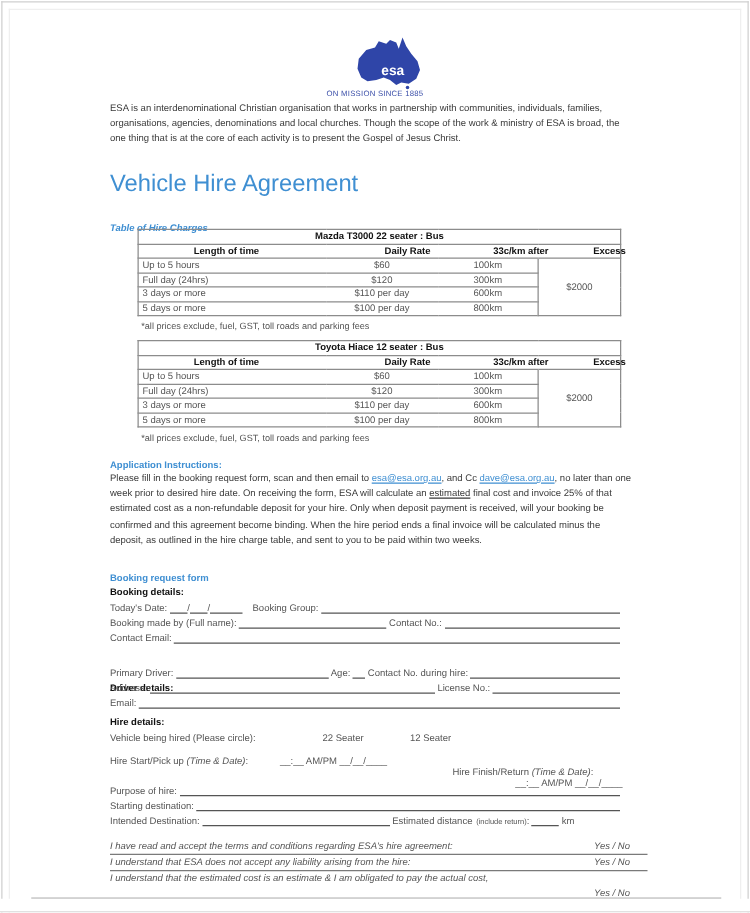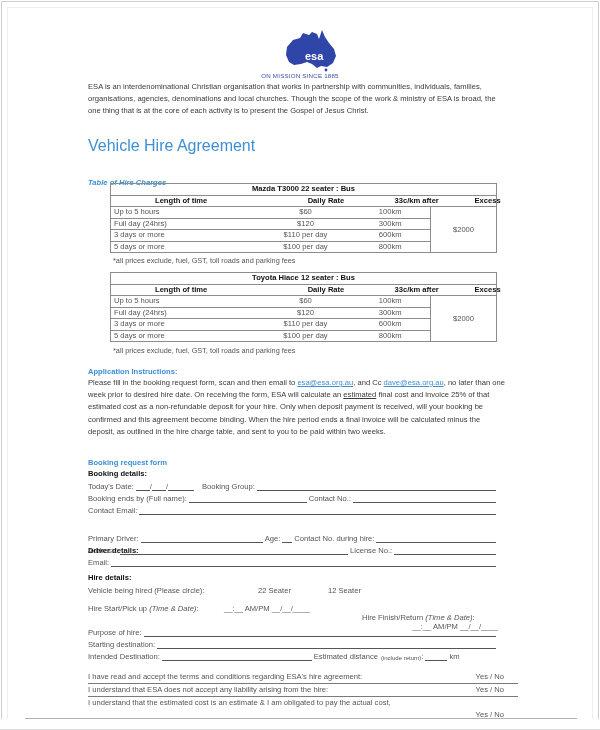--- a/index.html
+++ b/index.html
@@ -5,21 +5,21 @@
   * { box-sizing: border-box; margin: 0; padding: 0; }
   html, body { width: 600px; height: 730px; overflow: hidden; background: #ffffff; }
   body { font-family: "Liberation Sans", "DejaVu Sans", sans-serif; color: #3a3a3a; position: relative; }
   .frame { position: absolute; left: 1px; top: 1px; width: 598px; height: 740px; border: 1px solid #cfcfcf; border-bottom: none; }
   .frame-inner { position: absolute; left: 5px; top: 5px; right: 5px; bottom: 0; border: 1px solid #efefef; border-bottom: none; }
 
   .logo { position: absolute; left: 281px; top: 27px; width: 60px; height: 45px; }
   .tagline { position: absolute; left: 0; width: 600px; top: 72px; text-align: center; font-size: 6.2px; color: #3a4ea8; letter-spacing: 0.2px; }
 
   .intro { position: absolute; left: 88px; top: 81px; width: 420px; font-size: 7.6px; line-height: 12.2px; color: #3a3a3a; }
-  .title { position: absolute; left: 88px; top: 137px; font-size: 16px; color: #3f8fd2; font-weight: normal; }
+  .title { position: absolute; left: 88px; top: 137px; font-size: 19px; color: #3f8fd2; font-weight: normal; }
   .subhead { position: absolute; left: 88px; font-size: 7.6px; color: #3f8fd2; font-weight: bold; }
 
   table.hire { position: absolute; left: 110px; width: 386px; border-collapse: collapse; font-size: 7.6px; table-layout: fixed; }
   table.hire td { border: 1px solid #8c8c8c; height: 11.5px; padding: 0 3px; line-height: 10px; color: #555; white-space: nowrap; }
   table.hire tr.vehicle td { text-align: center; font-weight: bold; color: #111; border-bottom: 1px solid #8c8c8c; }
   table.hire tr.head td { font-weight: bold; color: #111; border-left: none; border-right: none; padding-left: 44px; }
   table.hire tr.head td:first-child { border-left: 1px solid #8c8c8c; }
   table.hire tr.head td:last-child { border-right: 1px solid #8c8c8c; }
   table.hire td.c { text-align: center; }
   table.hire td.excess { text-align: center; vertical-align: middle; }
@@ -33,21 +33,21 @@
   .para .u { text-decoration: underline; }
 
   .blk { position: absolute; left: 88px; font-size: 7.6px; font-weight: bold; color: #111; }
   .line { position: absolute; left: 88px; width: 410px; height: 12px; font-size: 7.6px; color: #555; white-space: nowrap; display: flex; align-items: flex-end; }
   .fill { display: inline-block; border-bottom: 1px solid #555; height: 9px; margin: 0 2px; }
   .lbl { display: inline-block; }
   .small { font-size: 6px; }
   .it { font-style: italic; }
 
   .agree { position: absolute; left: 88px; width: 430px; font-size: 7.6px; color: #555; }
-  .agree .row { position: relative; border-bottom: 1px solid #7a7a7a; height: 13px; line-height: 12px; }
+  .agree .row { position: relative; border-bottom: 1px solid #7a7a7a; height: 13px; line-height: 12px; font-style: italic; }
   .agree .row .yn { position: absolute; right: 14px; top: 0; text-align: center; }
   .agree .row.tall { height: 26px; border-bottom: none; }
   .clipline { position: absolute; left: 25px; width: 552px; top: 718px; height: 1px; background: #b0b0b0; }
   .bottom-band { position: absolute; left: 0; top: 719px; width: 600px; height: 11px; background: #ffffff; }
   .bottom-edge { position: absolute; left: 0; top: 729px; width: 600px; height: 1px; background: #d8d8d8; }
 </style>
 </head>
 <body>
 
 <div class="frame">
@@ -161,21 +161,21 @@
   <span class="lbl">Today's Date:</span>
   <span class="fill" style="width:14px;margin-right:0"></span>
     <span class="lbl">/</span>
     <span class="fill" style="width:14px;margin:0"></span>
     <span class="lbl">/</span>
     <span class="fill" style="width:26px;margin-left:0"></span>
   <span class="lbl" style="margin-left:6px">Booking Group:</span>
   <span class="fill" style="flex:1"></span>
 </div>
 <div class="line" style="top:491px;">
-  <span class="lbl">Booking ends by (Full name):</span>
+  <span class="lbl">Booking made by (Full name):</span>
   <span class="fill" style="width:118px"></span>
   <span class="lbl">Contact No.:</span>
   <span class="fill" style="flex:1"></span>
 </div>
 <div class="line" style="top:503px;">
   <span class="lbl">Contact Email:</span>
   <span class="fill" style="flex:1"></span>
 </div>
 
 <div class="blk" style="top:546px;">Driver details:</div>

